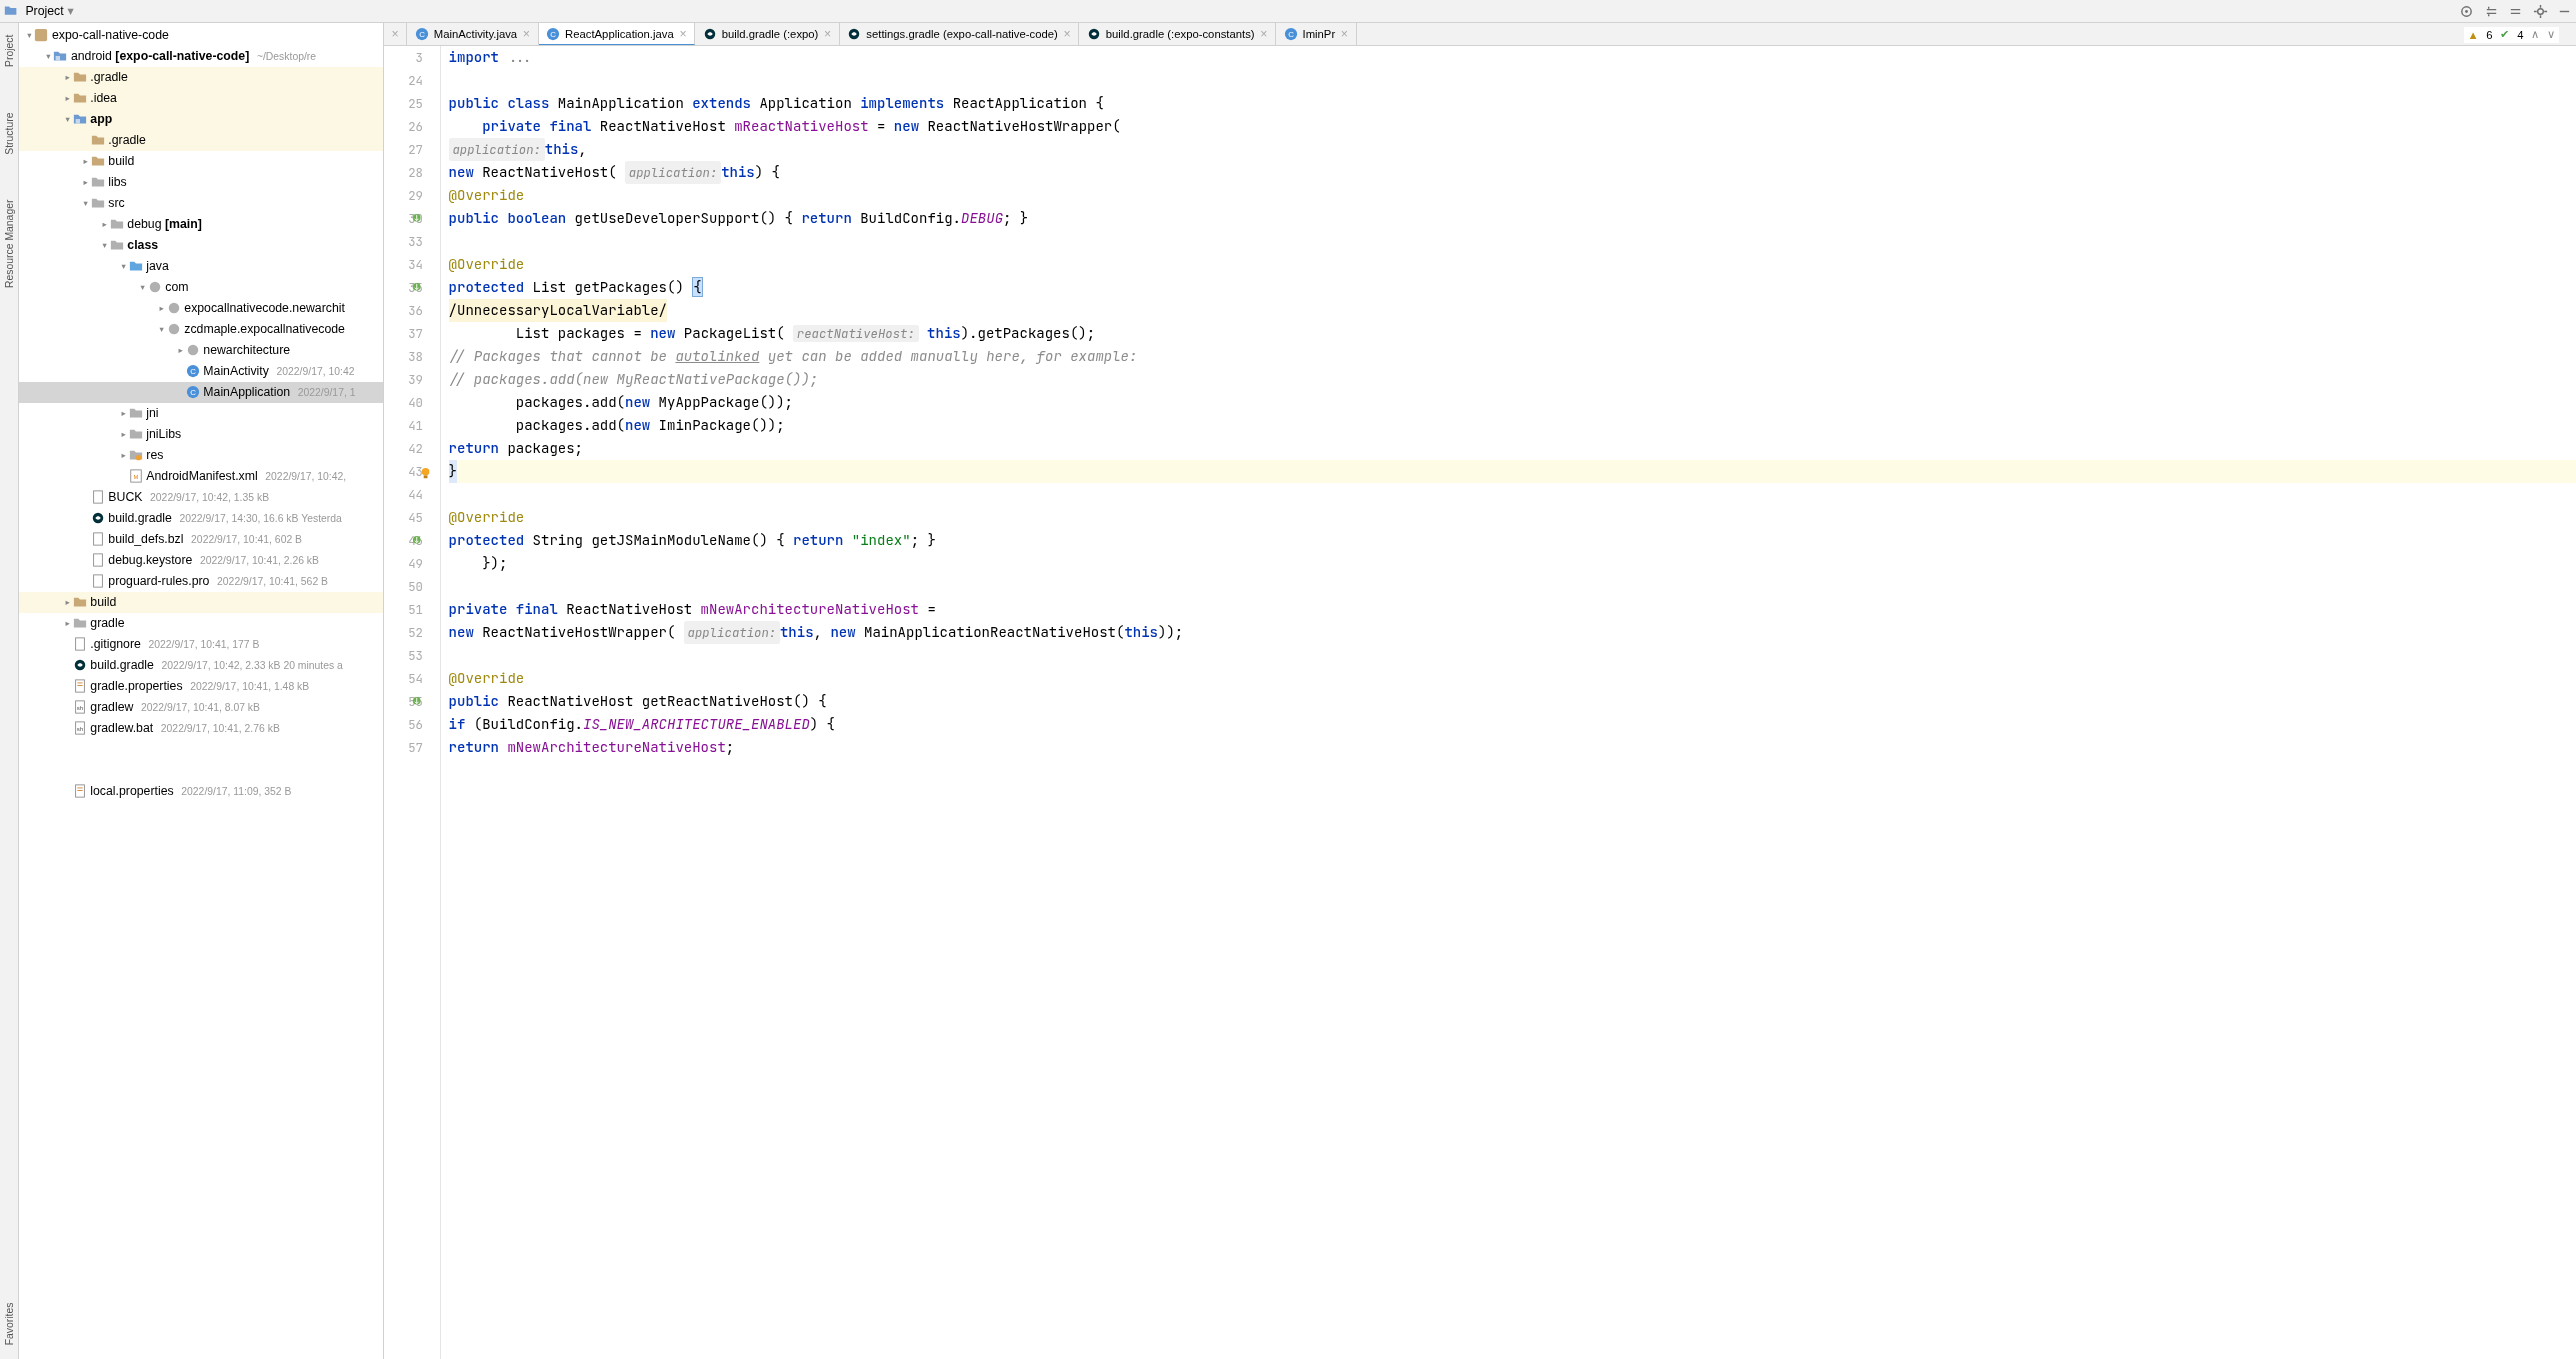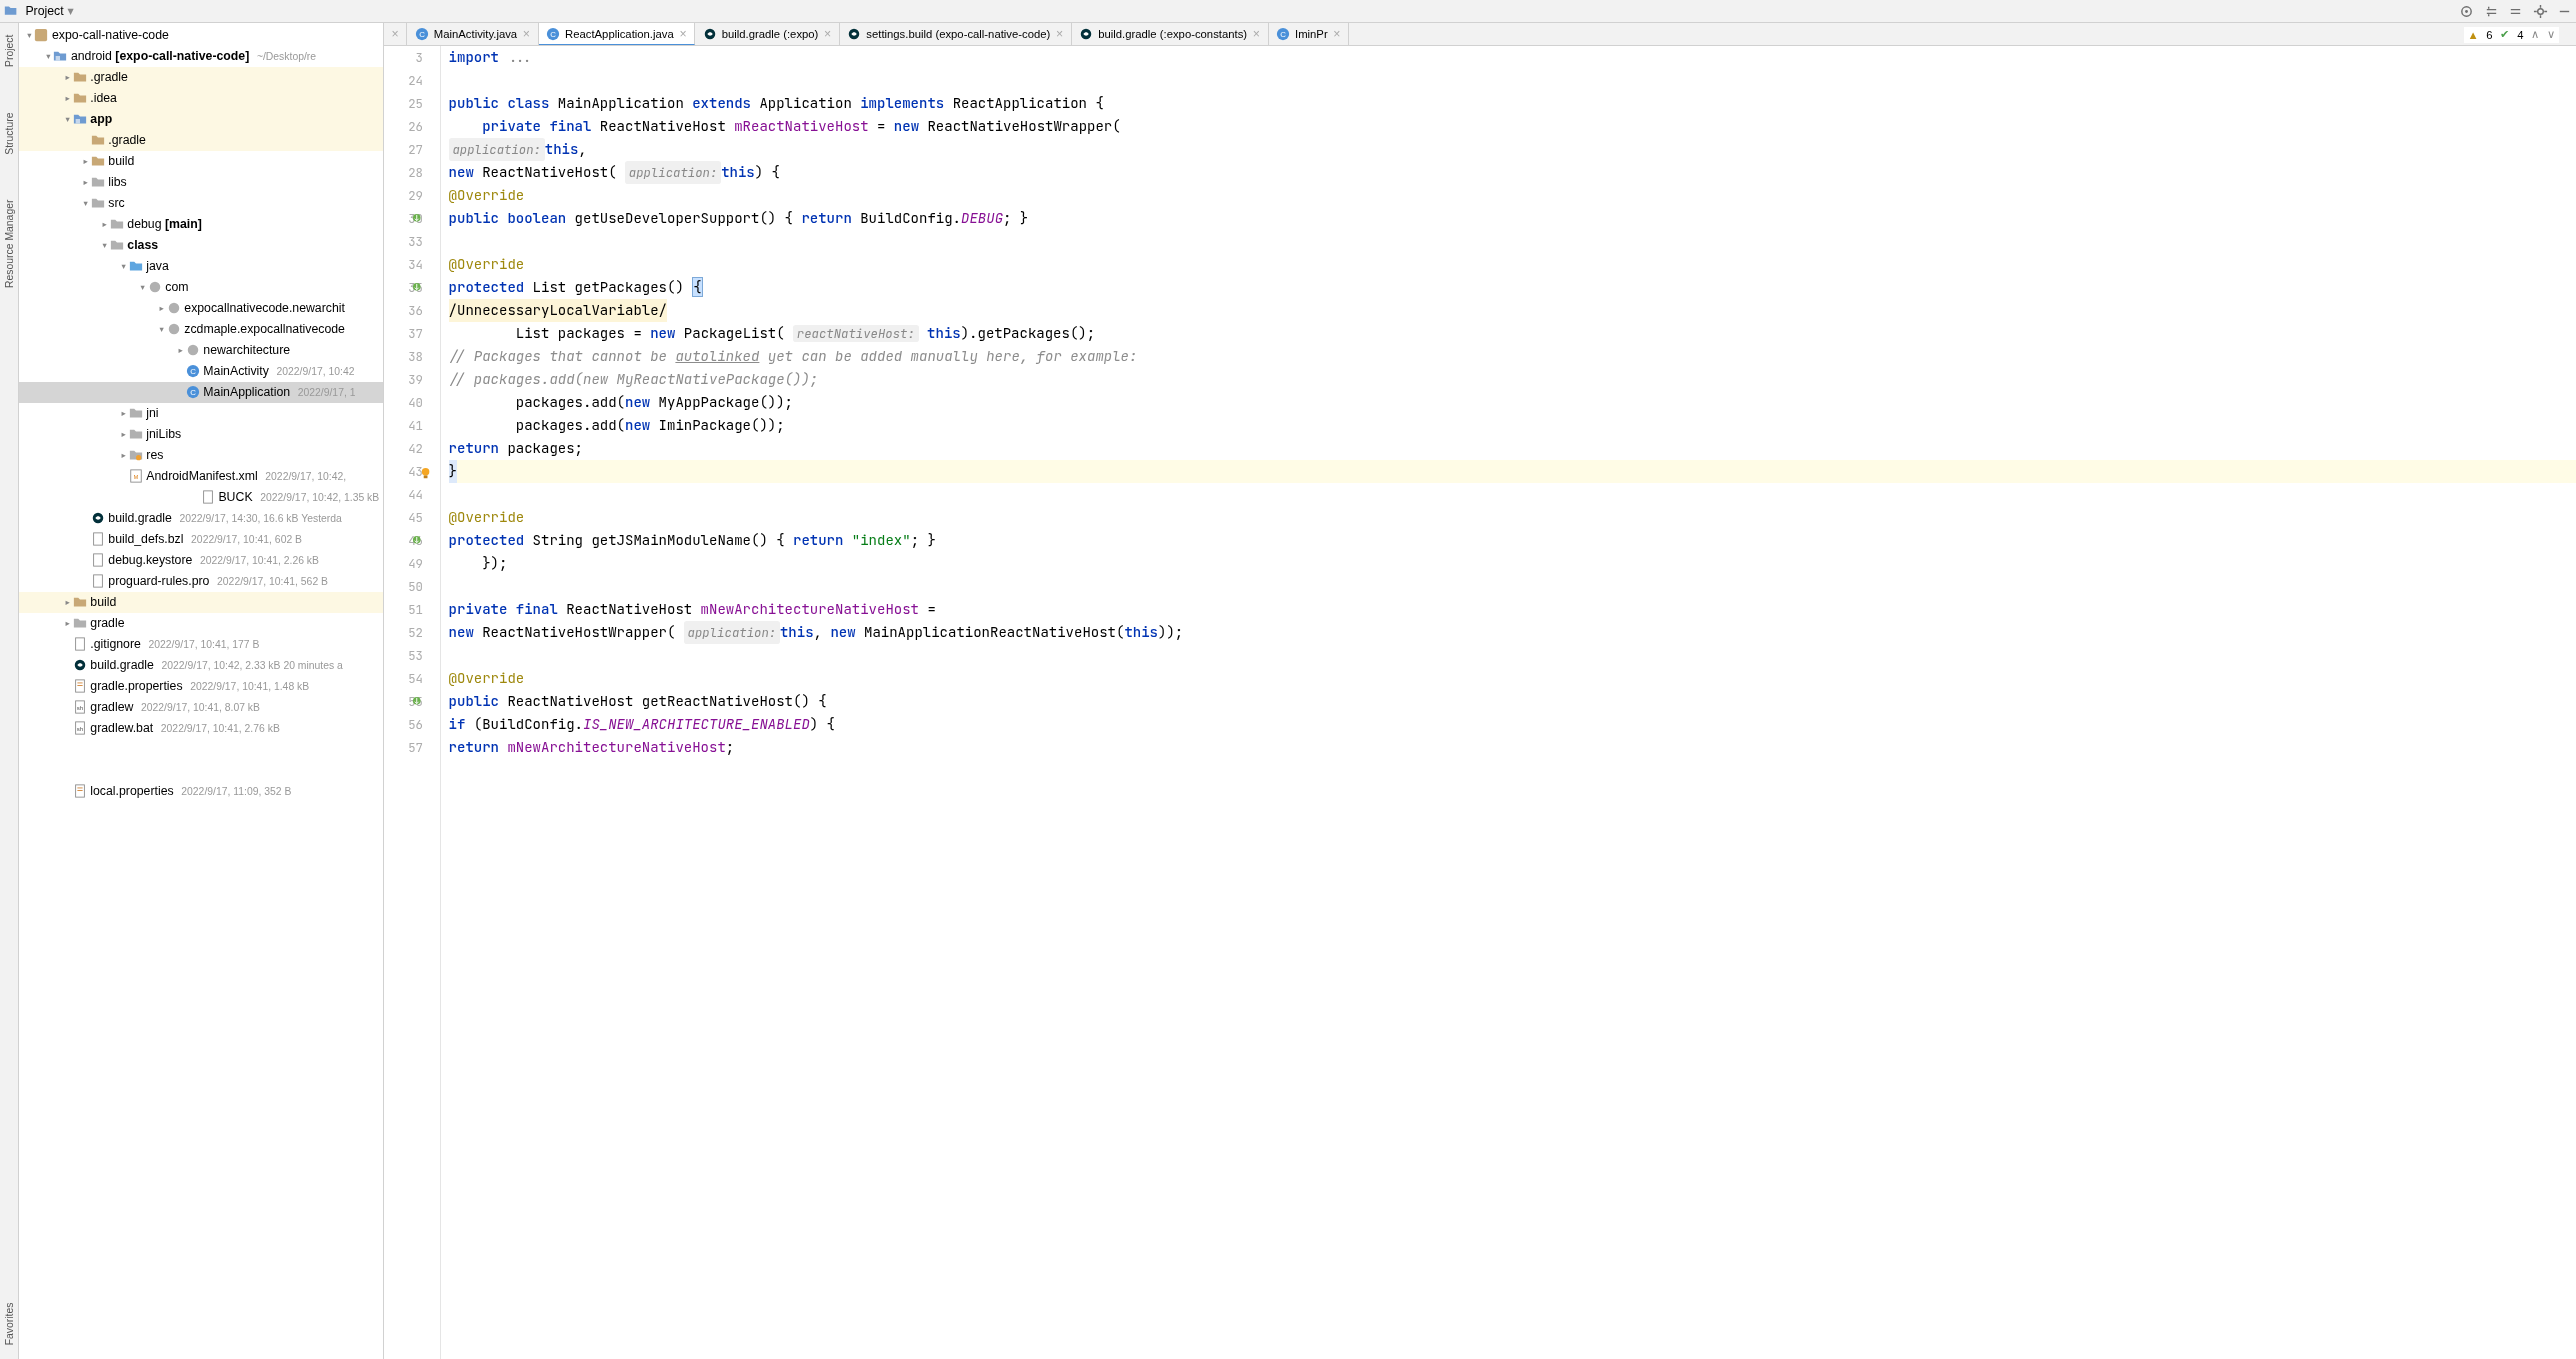--- a/index.html
+++ b/index.html
@@ -311,21 +311,21 @@
           <span class="arrow"></span>
           <span class="ticon">
             <svg viewBox="0 0 16 16" width="14" height="14" style="font-size:13px">
               <rect x="2" y="1" width="12" height="14" fill="#fff" stroke="#888"></rect>
               <text x="8" y="11" text-anchor="middle" font-size="6" fill="#d97300">M</text>
             </svg>
           </span>
           <span class="tree-label">AndroidManifest.xml</span>
           <span class="tree-meta">2022/9/17, 10:42,</span>
         </div>
-        <div class="tree-row" style="padding-left: 62px; justify-content: flex-end;">
+        <div class="tree-row" style="padding-left: 62px;">
           <span class="arrow"></span>
           <span class="ticon">
             <svg viewBox="0 0 16 16" width="14" height="14">
               <rect x="3" y="1" width="10" height="14" fill="#fff" stroke="#888"></rect>
             </svg>
           </span>
           <span class="tree-label">BUCK</span>
           <span class="tree-meta">2022/9/17, 10:42, 1.35 kB</span>
         </div>
         <div class="tree-row" style="padding-left: 62px;">
@@ -492,21 +492,21 @@
           <span>build.gradle (:expo)</span>
           <span class="close">×</span>
         </div>
         <div class="tab">
           <span class="fileicon">
             <svg viewBox="0 0 16 16" width="14" height="14">
               <circle cx="8" cy="8" r="6" fill="#02303a"></circle>
               <path fill="#fff" d="M5 8c2-3 5-2 6 0-1 2-4 3-6 0z"></path>
             </svg>
           </span>
-          <span>settings.build (expo-call-native-code)</span>
+          <span>settings.gradle (expo-call-native-code)</span>
           <span class="close">×</span>
         </div>
         <div class="tab">
           <span class="fileicon">
             <svg viewBox="0 0 16 16" width="14" height="14">
               <circle cx="8" cy="8" r="6" fill="#02303a"></circle>
               <path fill="#fff" d="M5 8c2-3 5-2 6 0-1 2-4 3-6 0z"></path>
             </svg>
           </span>
           <span>build.gradle (:expo-constants)</span>

